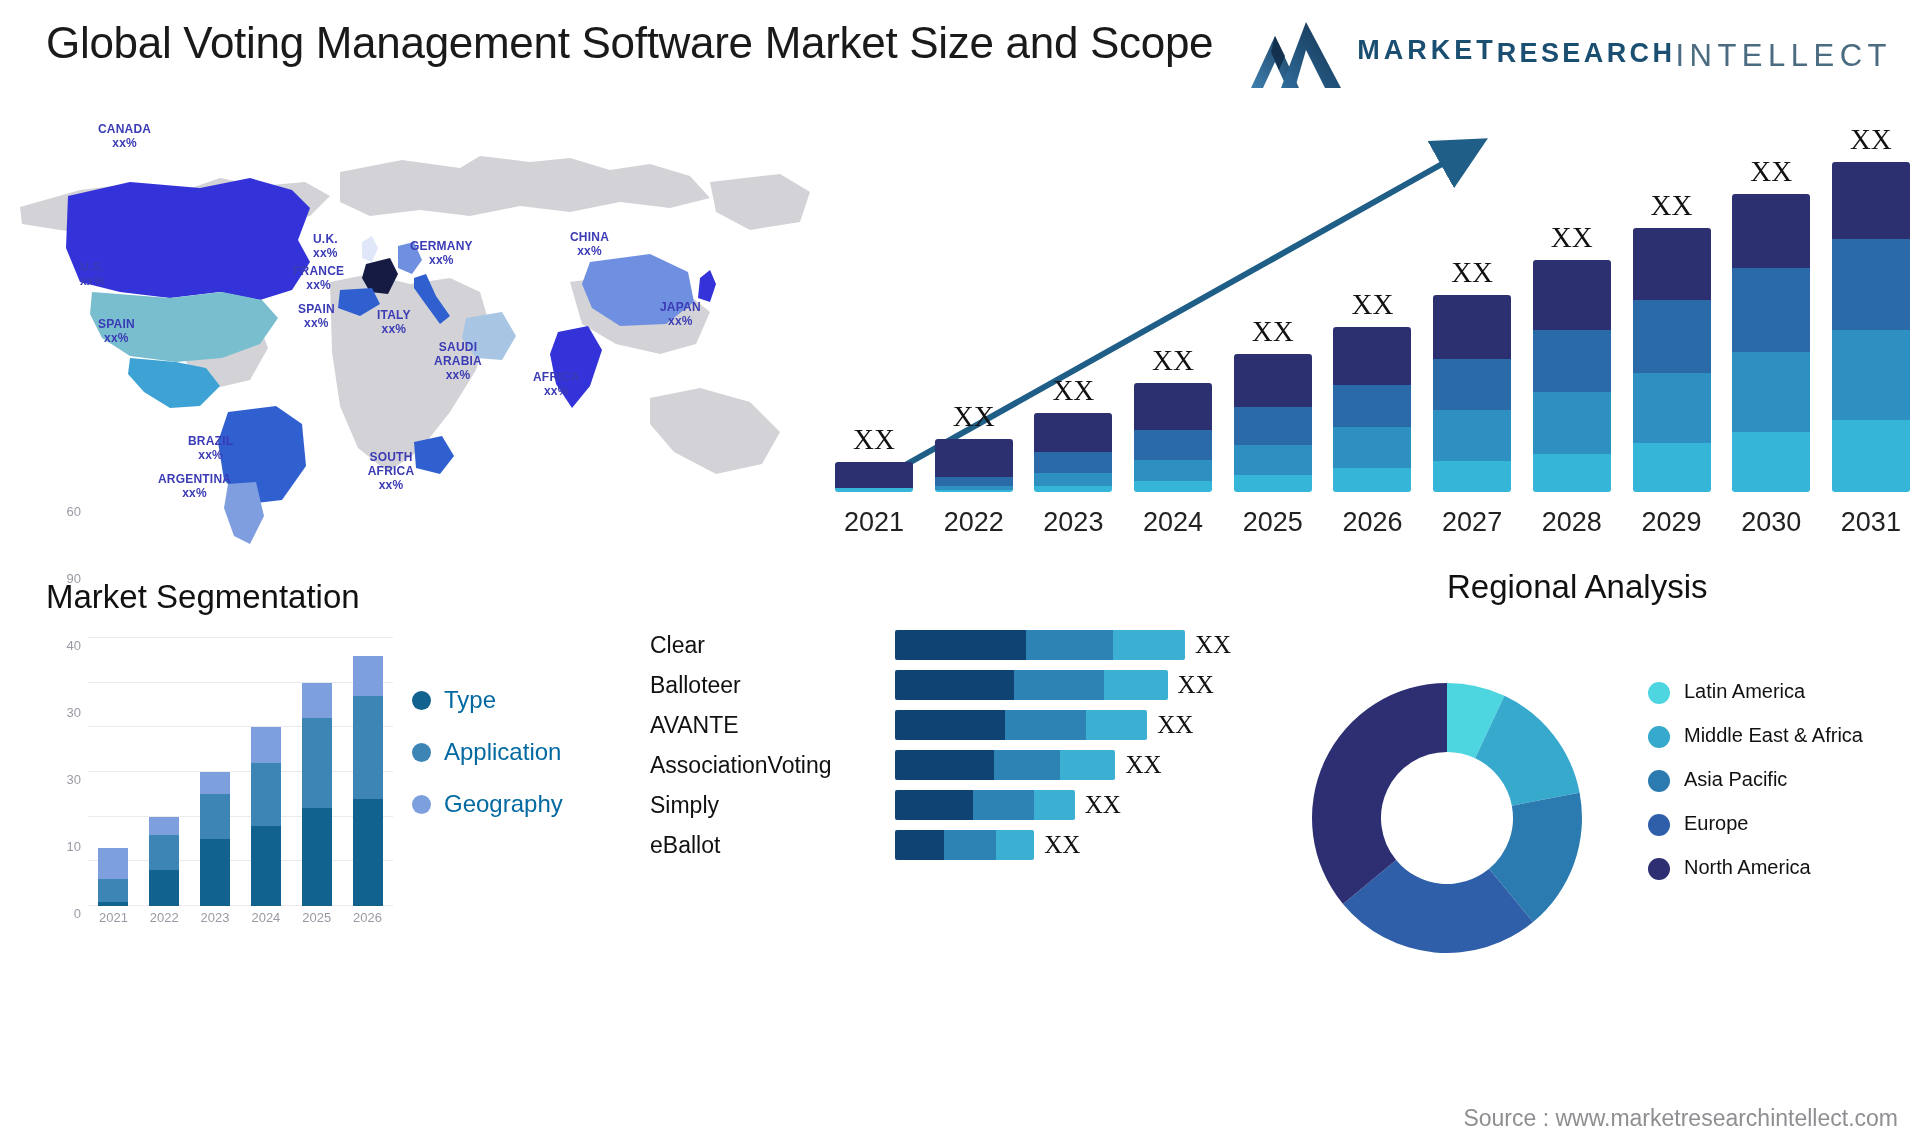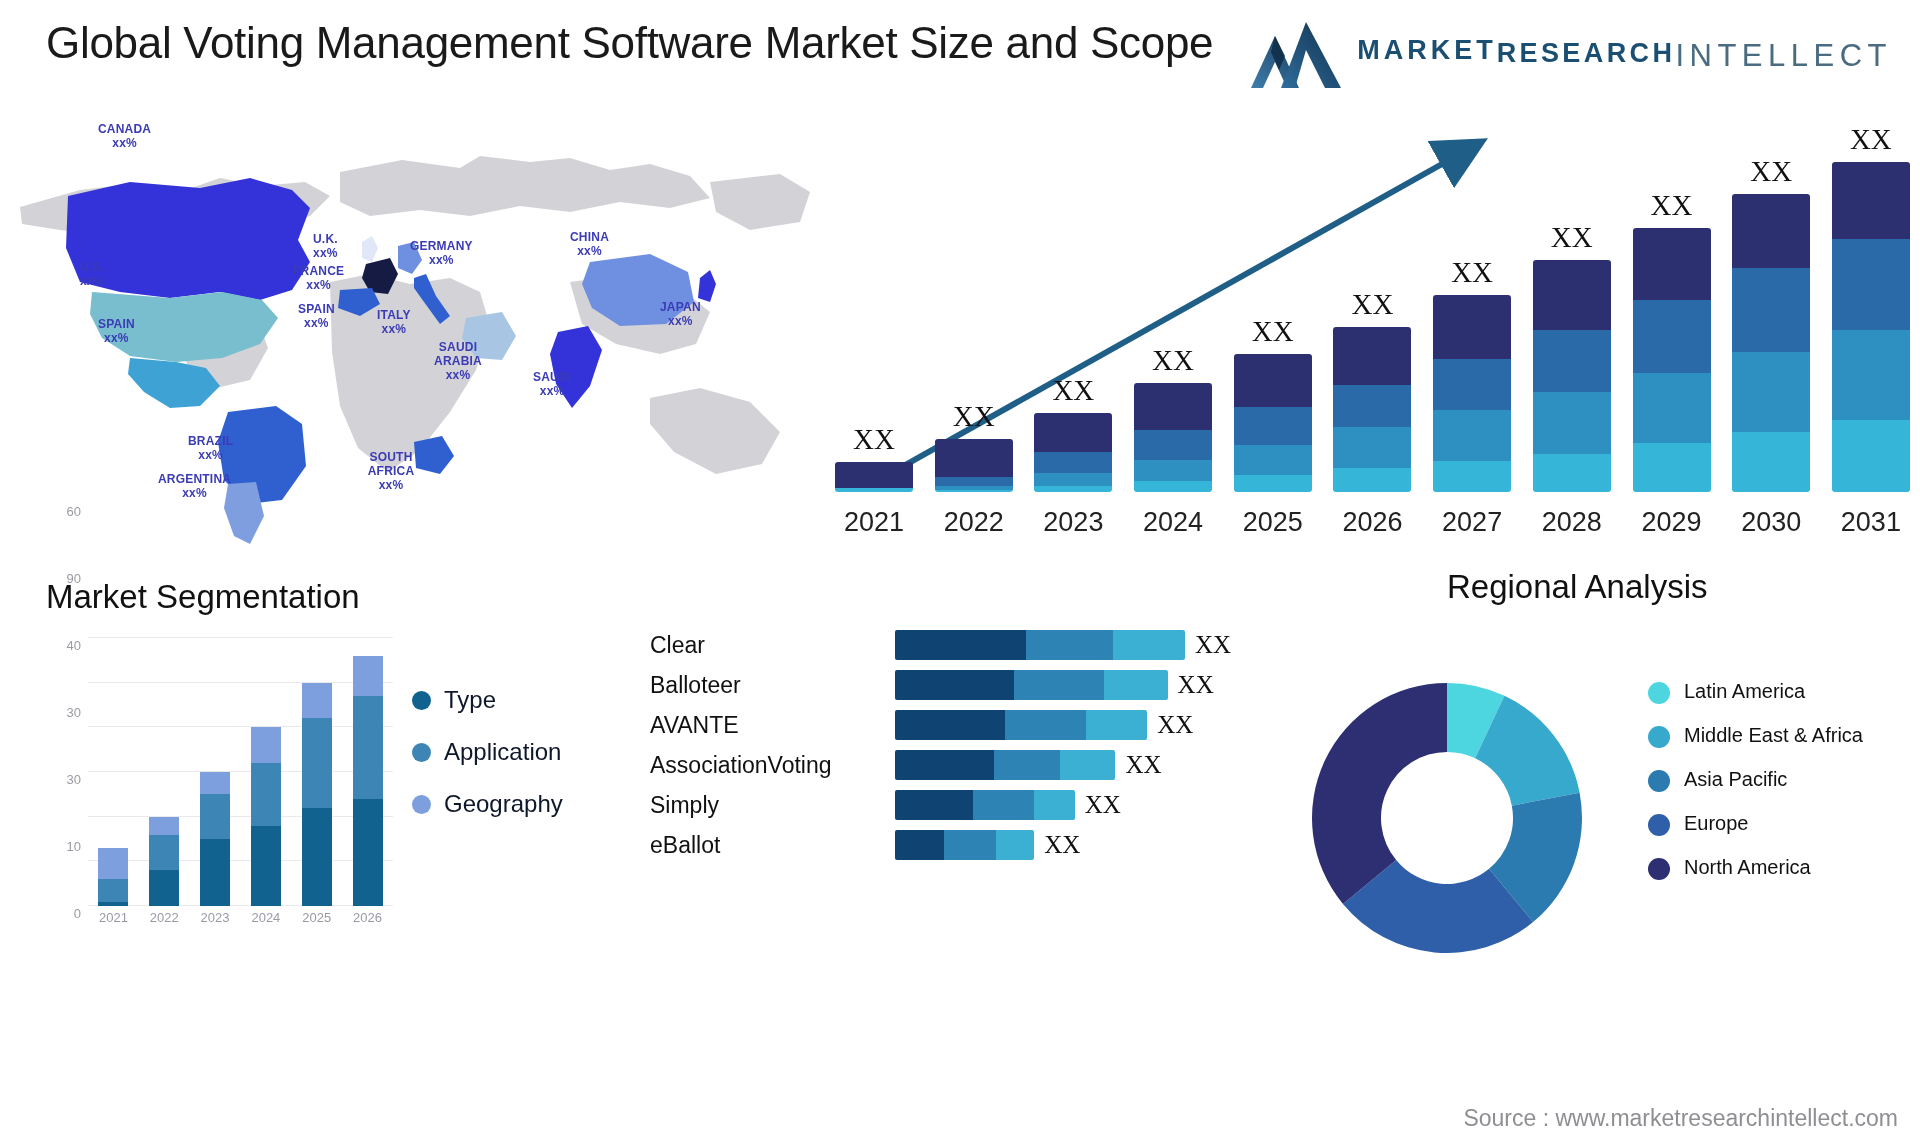--- a/index.html
+++ b/index.html
@@ -53,21 +53,21 @@
   .seg-gline { position:absolute; left: 0; width: 100%; height: 1px; background:#e9e9ee; }
   .seg-ytick { position:absolute; right: 100%; margin-right: 7px; transform: translateY(-50%); font-size: 13px; color:#9a9aa5; }
   .seg-bars { position:absolute; left: 0; bottom: 0; width: 100%; height: 100%; display:flex; align-items:flex-end; justify-content:space-around; }
   .seg-col { width: 30px; display:flex; flex-direction:column; justify-content:flex-end; }
   .seg-seg { width:100%; }
   .seg-xlabels { position:absolute; left: 48px; top: 272px; width: 305px; display:flex; justify-content:space-around; }
   .seg-xlabel { width: 30px; text-align:center; font-size: 13px; color:#9a9aa5; }
   .seg-legend { position:absolute; left: 372px; top: 48px; display:flex; flex-direction:column; gap: 24px; }
   .lg-row { display:flex; align-items:center; gap: 13px; }
   .lg-dot { width: 19px; height: 19px; border-radius: 50%; flex:none; }
-  .lg-text { font-size: 24px; color:#0f172a; }
+  .lg-text { font-size: 24px; color:#0369a1; }
 
   
   .players { position:absolute; left: 650px; top: 630px; width: 640px; height: 290px; }
   .p-row { position:absolute; left:0; display:flex; align-items:center; height: 30px; }
   .p-name { width: 245px; font-size: 23px; color:#111; text-align:left; }
   .p-bar { display:flex; height: 30px; border-radius: 2px; overflow:hidden; }
   .p-seg { height:100%; }
   .p-val { font-size: 25px; color:#111; margin-left: 10px; font-family:"Liberation Serif", serif; }
 
   
@@ -196,21 +196,21 @@
         </div>
       <div class="map-label" style="left:413px; top:228px; width:70px;">
           <span>SAUDI ARABIA</span>
           <span>xx%</span>
         </div>
       <div class="map-label" style="left:350px; top:338px; width:62px;">
           <span>SOUTH AFRICA</span>
           <span>xx%</span>
         </div>
       <div class="map-label" style="left:523px; top:258px;">
-          <span>SAUDI</span>
+          <span>AFRICA</span>
           <span>xx%</span>
         </div>
       <div class="map-label" style="left:560px; top:118px;">
           <span>CHINA</span>
           <span>xx%</span>
         </div>
       <div class="map-label" style="left:650px; top:188px;">
           <span>JAPAN</span>
           <span>xx%</span>
         </div>

